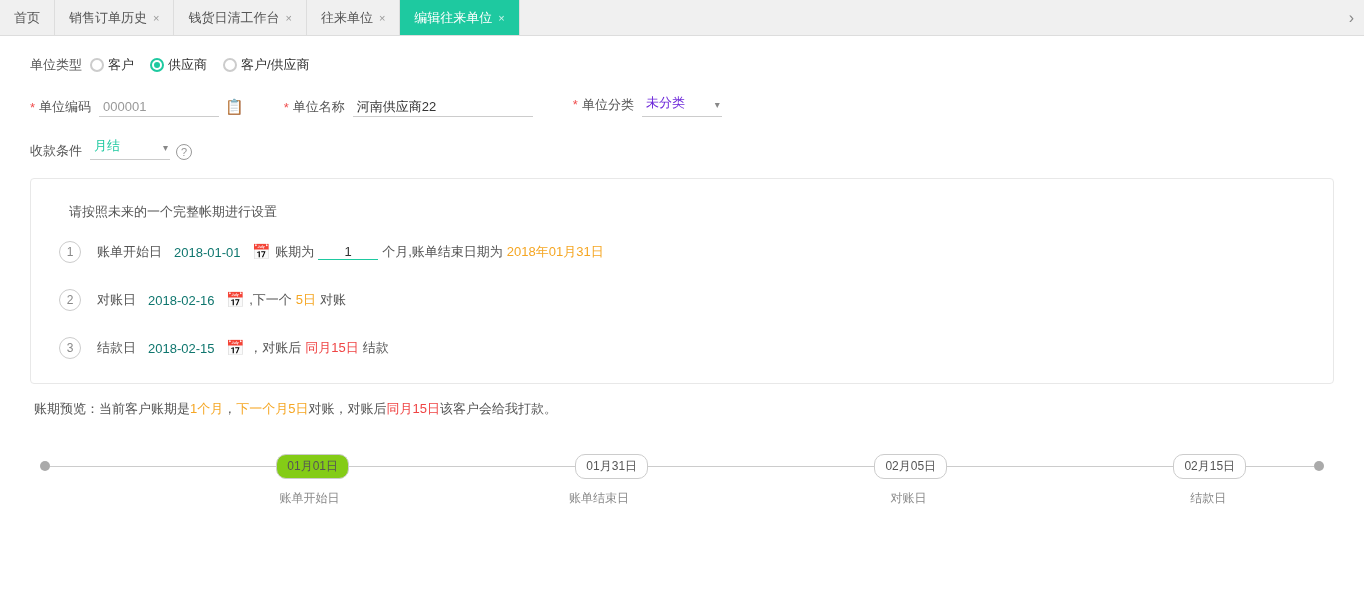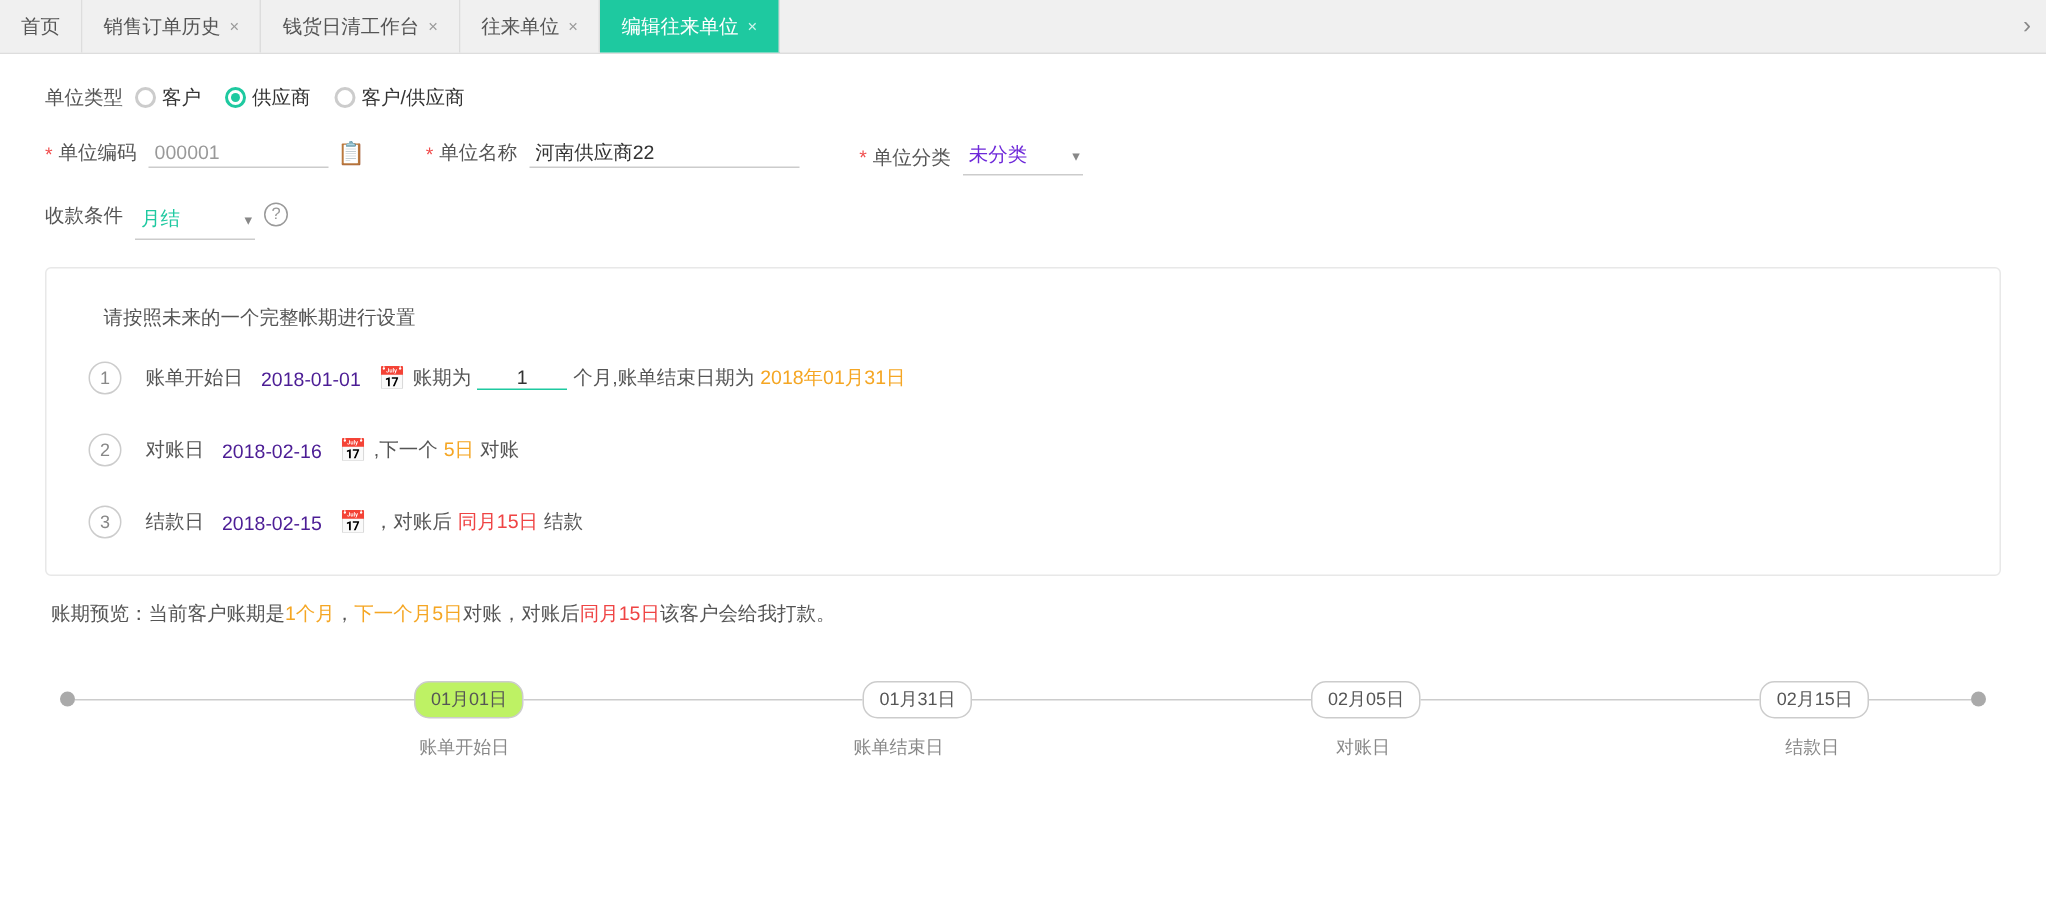--- a/index.html
+++ b/index.html
@@ -48,21 +48,21 @@
     
     .main-content {
       background: #fff;
       padding: 20px 30px;
       min-height: 572px;
     }
 
     
     .form-row {
       display: flex;
-      align-items: flex-start;
+      align-items: flex-end;
       margin-bottom: 18px;
       flex-wrap: wrap;
     }
     .form-label {
       color: #555;
       margin-right: 8px;
       white-space: nowrap;
     }
     .required-star { color: #f04e4e; margin-right: 4px; }
 
@@ -125,21 +125,21 @@
     
     .step-row {
       display: flex; align-items: center; margin-bottom: 26px;
     }
     .step-num {
       width: 22px; height: 22px; border: 1px solid #ccc; border-radius: 50%;
       display: flex; align-items: center; justify-content: center;
       font-size: 12px; color: #888; margin-right: 16px; flex-shrink: 0;
     }
     .step-label { color: #555; margin-right: 12px; white-space: nowrap; }
-    .step-date { color: #4c1d95; margin-right: 6px; }
+    .step-date { color: #0f766e; margin-right: 6px; }
     .step-input {
       border: none; border-bottom: 1px solid #1ec9a0;
       width: 60px; text-align: center; font-size: 13px; color: #333;
       outline: none; background: transparent;
     }
     .step-text { color: #555; margin: 0 4px; }
     .step-highlight { color: #f5a623; }
     .step-highlight2 { color: #ef4444; }
 
     
@@ -265,21 +265,21 @@
 
   <div style="padding: 4px 10px 0 10px; position: relative;">
 
     <div style="position:relative; display:flex; align-items:center; height:40px;">
 
       <div style="width:10px;height:10px;border-radius:50%;background:#aaa;flex-shrink:0;z-index:1;"></div>
 
       <div style="flex:1;height:1px;background:#ccc;"></div>
 
       <div style="display:flex;flex-direction:column;align-items:center;flex-shrink:0;z-index:1;">
-        <div style="background:#bef264;border:1px solid #ccc;border-radius:10px;padding:3px 10px;font-size:12px;color:#555;">01月01日</div>
+        <div style="background:#84cc16;border:1px solid #ccc;border-radius:10px;padding:3px 10px;font-size:12px;color:#555;">01月01日</div>
       </div>
 
       <div style="flex:1;height:1px;background:#ccc;"></div>
 
       <div style="display:flex;flex-direction:column;align-items:center;flex-shrink:0;z-index:1;">
         <div style="background:#fff;border:1px solid #ccc;border-radius:10px;padding:3px 10px;font-size:12px;color:#555;">01月31日</div>
       </div>
 
       <div style="flex:1;height:1px;background:#ccc;"></div>
 

